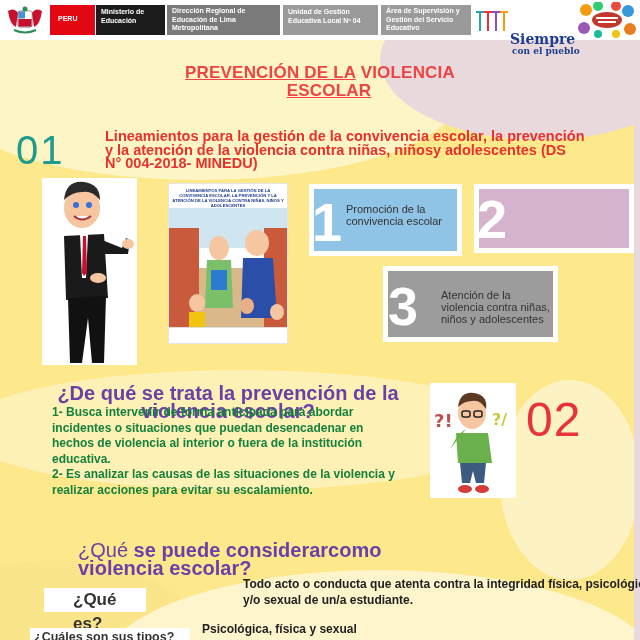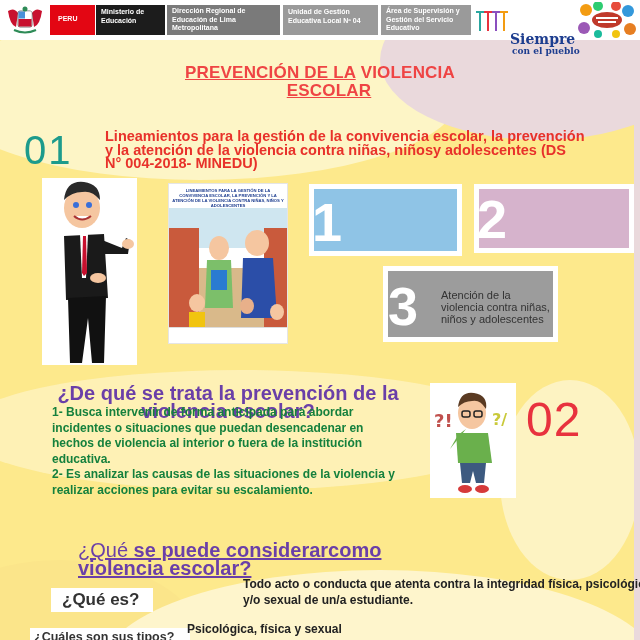--- a/index.html
+++ b/index.html
@@ -29,21 +29,21 @@
   .blob4 { position:absolute; left:500px; top:340px; width:140px; height:200px; background:#fdf3c2; border-radius:50%; }
   .blob5 { position:absolute; left:100px; top:530px; width:560px; height:200px; background:#fef5cc; border-radius:50%; }
   .blob6 { position:absolute; left:-80px; top:520px; width:280px; height:160px; background:#fbe58a; border-radius:50%; }
   .edge { position:absolute; right:0; top:40px; width:6px; height:600px; background:#ead9dc; }
 
   
   .title { position:absolute; left:100px; top:64px; width:440px; text-align:center; color:#ef4444; font-size:17px; line-height:18px; font-weight:bold; letter-spacing:0.2px; }
   .title u { text-decoration:underline; }
   .title .l2 { display:block; padding-left:18px;text-align:center; }
 
-  .num01 { position:absolute; left:24px; top:130px; color:#1d9b8c; font-size:40px; line-height:40px; letter-spacing:2px; }
+  .num01 { position:absolute; left:16px; top:130px; color:#1d9b8c; font-size:40px; line-height:40px; letter-spacing:2px; }
   .lineam { position:absolute; left:105px; top:130px; width:480px; color:#e8312a; font-size:14.5px; font-weight:bold; line-height:13.5px; }
 
   
   .man-box { position:absolute; left:42px; top:178px; width:95px; height:187px; background:#fff; }
 
   
   .book { position:absolute; left:168px; top:183px; width:120px; height:161px; background:#fff; border:1px solid #e5e5e5; overflow:hidden; }
   .book-title { font-size:4.2px; font-weight:bold; color:#1d3d8f; text-align:center; padding:4px 3px 1px; line-height:5px; }
   .book-sub { font-size:3.5px; color:#888; text-align:center; }
   .book-foot { position:absolute; bottom:0; left:0; width:100%; height:16px; background:#fff; border-top:1px solid #ddd; }
@@ -56,25 +56,25 @@
   .box2 { left:474px; top:184px; width:160px; height:69px; background:#d6b3cc; }
   .box3 { left:383px; top:266px; width:175px; height:76px; background:#9c9c9c; }
 
   
   .q1 { position:absolute; left:48px; top:384px; color:#6a3fa8; font-size:20px; line-height:18px; font-weight:bold; }
   .para { position:absolute; left:52px; top:405px; width:350px; font-size:12px; line-height:15.5px; font-weight:bold; color:#15803d; }
   .thinker { position:absolute; left:430px; top:383px; width:86px; height:115px; background:#fff; }
   .num02 { position:absolute; left:526px; top:396px; color:#e8323e; font-size:48px; line-height:48px; letter-spacing:1px; }
 
   
-  .q2 { position:absolute; left:78px; top:541px; color:#6a3fa8; font-size:20px; line-height:18px; font-weight:bold;text-decoration:underline; }
+  .q2 { position:absolute; left:78px; top:541px; color:#6a3fa8; font-size:20px; line-height:18px; font-weight:bold; }
   .q2 .thin { font-weight:normal; }
   .def { position:absolute; left:195px; top:576px; width:420px; font-size:12px; line-height:16px; font-weight:bold; color:#222;margin-left:48px; }
-  .tipos { position:absolute; left:187px; top:622px; font-size:12px; font-weight:bold; color:#222; }
-  .quees { position:absolute; left:51px; top:588px; width:102px; height:24px; background:#fff; color:#333; font-size:17px; line-height:24px; font-weight:bold; padding-left:11px; }
+  .tipos { position:absolute; left:202px; top:622px; font-size:12px; font-weight:bold; color:#222; }
+  .quees { position:absolute; left:44px; top:588px; width:102px; height:24px; background:#fff; color:#333; font-size:17px; line-height:24px; font-weight:bold; padding-left:29px; }
   .cuales { position:absolute; left:30px; top:628px; width:160px; height:18px; background:#fff; color:#333; font-size:12.5px; line-height:18px; font-weight:bold; padding-left:4px; overflow:hidden; }
 </style>
 </head>
 <body>
 
 <div class="bg">
   <div class="blob1"></div>
   <div class="blob2"></div>
   <div class="blob3"></div>
   <div class="blob4"></div>
@@ -167,20 +167,21 @@
     <ellipse cx="28" cy="95" rx="8" ry="9" fill="#f5c6a0"></ellipse>
     <rect x="20" y="104" width="16" height="16" fill="#f1c40f"></rect>
     <ellipse cx="78" cy="98" rx="7" ry="8" fill="#e8b08a"></ellipse>
     <ellipse cx="108" cy="104" rx="7" ry="8" fill="#f5c6a0"></ellipse>
   </svg>
   <div class="book-foot"></div>
 </div>
 
 <div class="box box1">
   <div class="n" style="left:-2px;top:6px;">1</div>
+  <div class="t" style="left:32px;top:14px;width:110px;">Promoción de la convivencia escolar</div>
 </div>
 <div class="box box2">
   <div class="n" style="left:-2px;top:3px;">2</div>
 </div>
 <div class="box box3">
   <div class="n" style="left:0px;top:8px;">3</div>
   <div class="t" style="left:53px;top:18px;width:110px;">Atención de la violencia contra niñas, niños y adolescentes</div>
 </div>
 
 <div class="q1" style="width:360px;text-align:center;">¿De qué se trata la prevención de la violencia escolar?</div>

